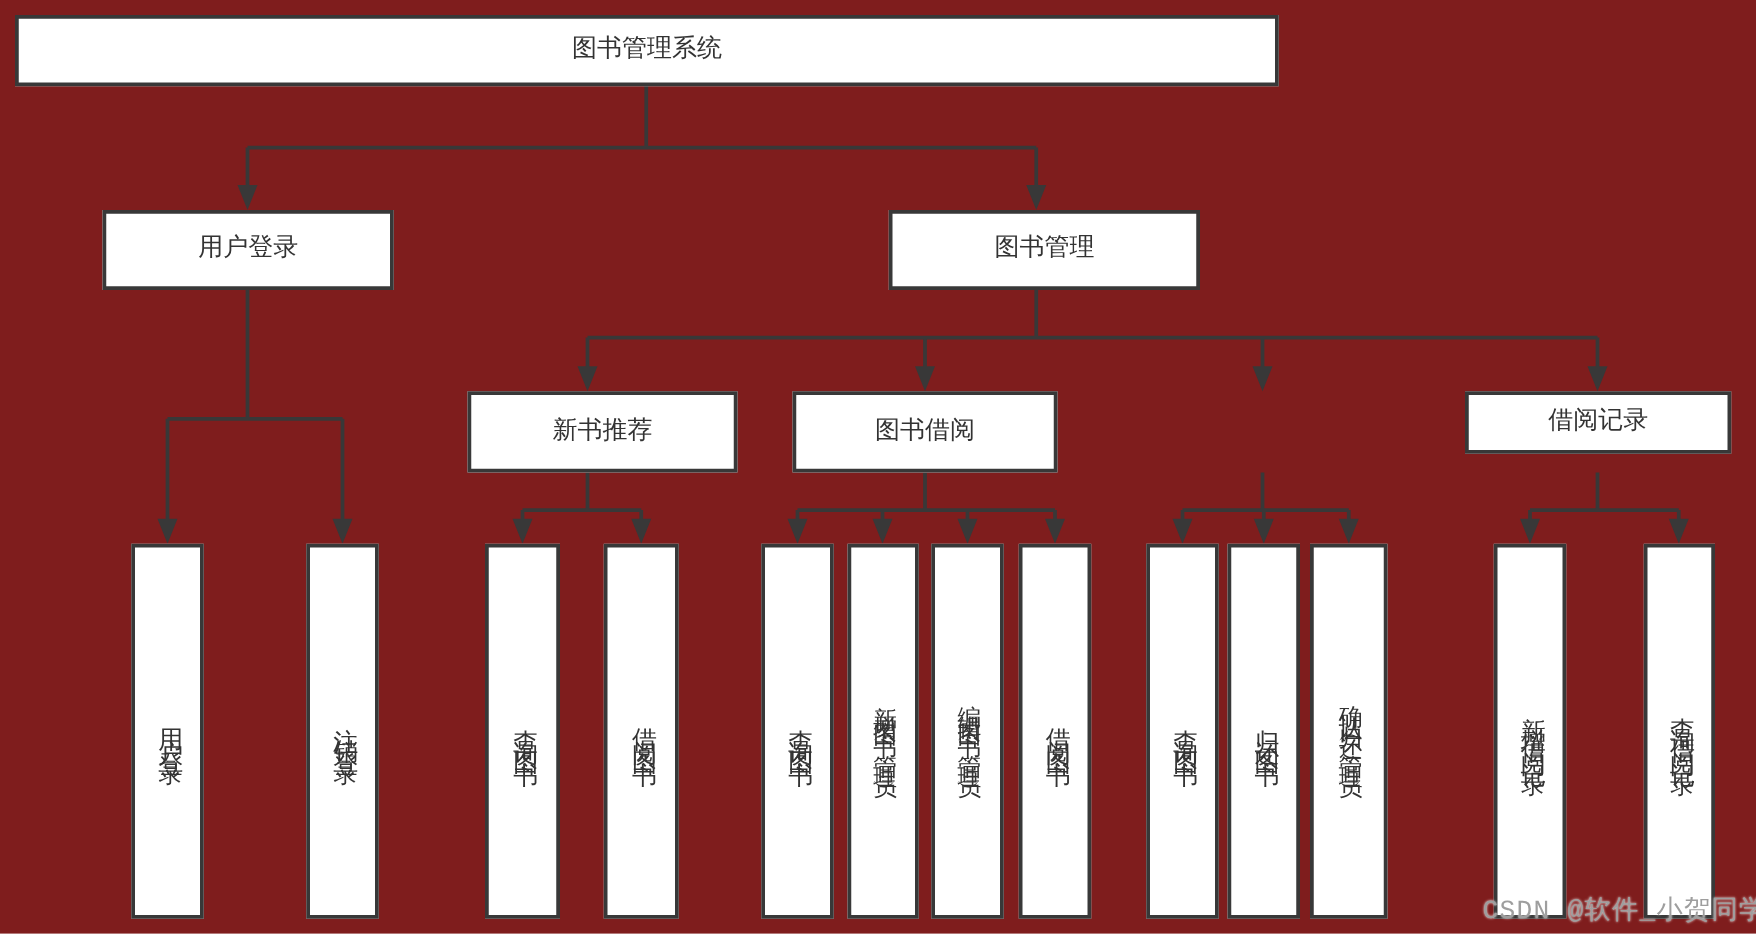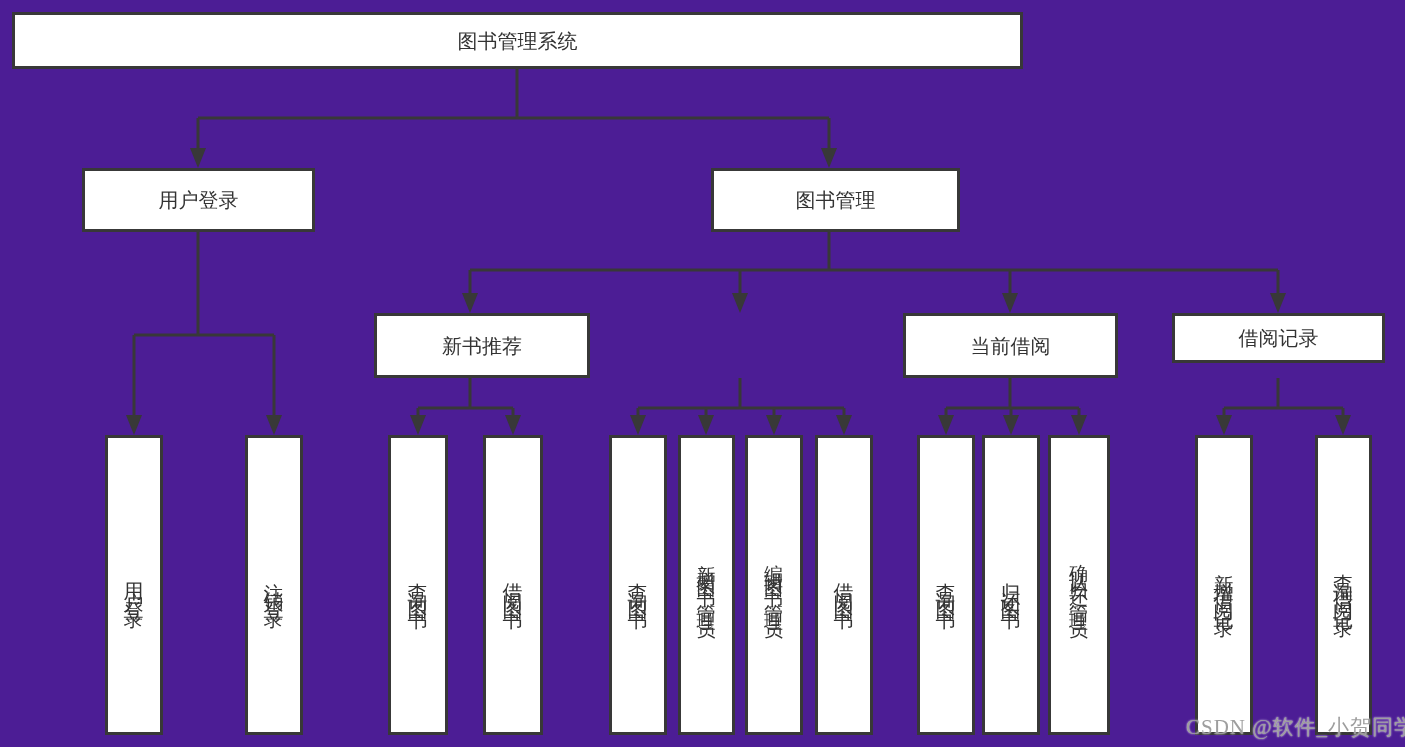--- a/index.html
+++ b/index.html
@@ -1,18 +1,18 @@
 <!DOCTYPE html>
 <html><head>
 <meta charset="utf-8">
 <style>
   html,body{margin:0;padding:0;background:#ffffff;}
   .canvas{
-    position:relative;width:1405px;height:747px;background:#4c1d95;overflow:hidden;
-    font-family:Liberation Serif, serif;color:#333333;
+    position:relative;width:1405px;height:747px;background:#7f1d1d;overflow:hidden;
+    font-family:Liberation Mono, monospace;color:#333333;
   }
   .conn-svg{position:absolute;left:0;top:0;width:1405px;height:747px;z-index:1;}
   .node{
     position:absolute;box-sizing:border-box;background:#ffffff;
     border:3px solid #383838;display:flex;align-items:center;justify-content:center;
     z-index:2;font-size:20px;line-height:1;color:#333333;
   }
   .node span{white-space:nowrap;}
   .vnode span{
     writing-mode:vertical-rl;text-orientation:mixed;
@@ -92,22 +92,22 @@
   <div class="node n1">
     <span>用户登录</span>
   </div>
   <div class="node n2">
     <span>图书管理</span>
   </div>
 
   <div class="node n3">
     <span>新书推荐</span>
   </div>
-  <div class="node n5">
-    <span>当前借阅</span>
+  <div class="node n4">
+    <span>图书借阅</span>
   </div>
   <div class="node n6">
     <span>借阅记录</span>
   </div>
 
   <div class="node vnode v1">
     <span>用户登录</span>
   </div>
   <div class="node vnode v2">
     <span>注销登录</span>

